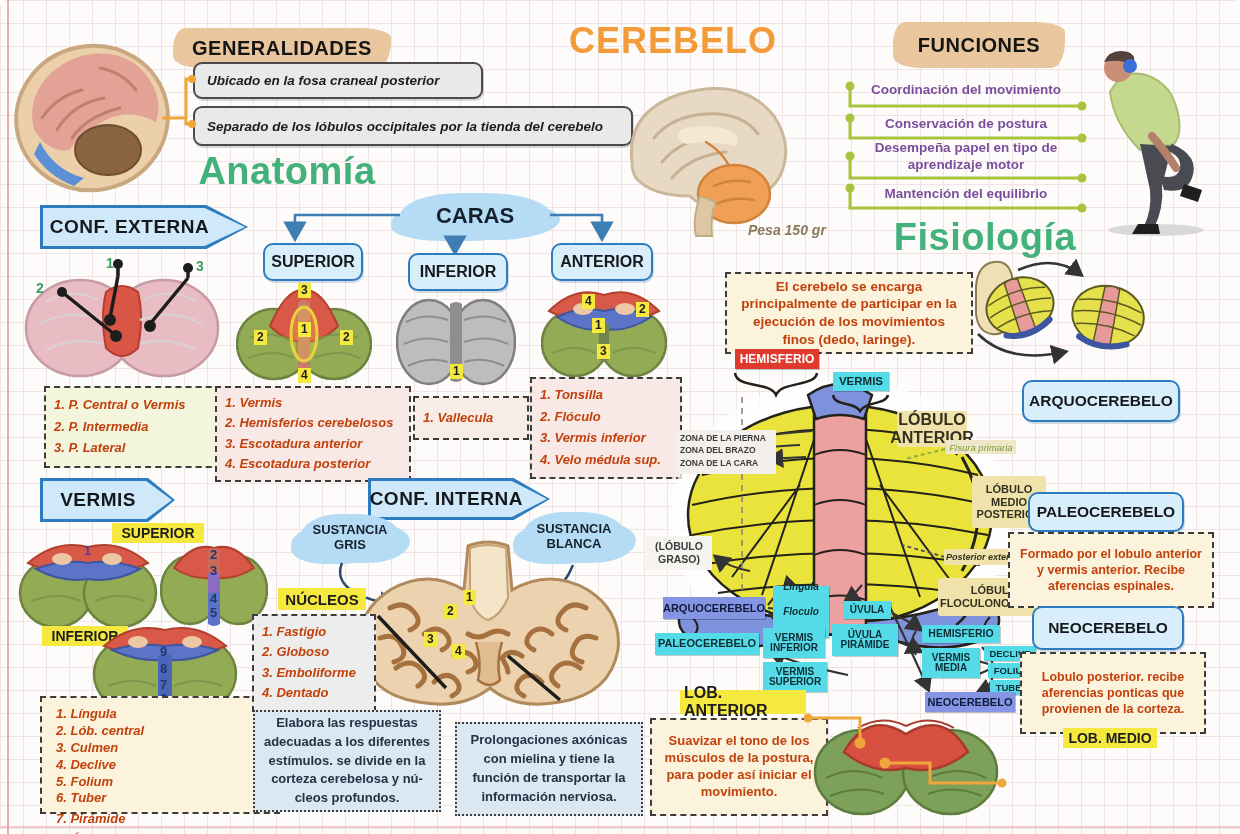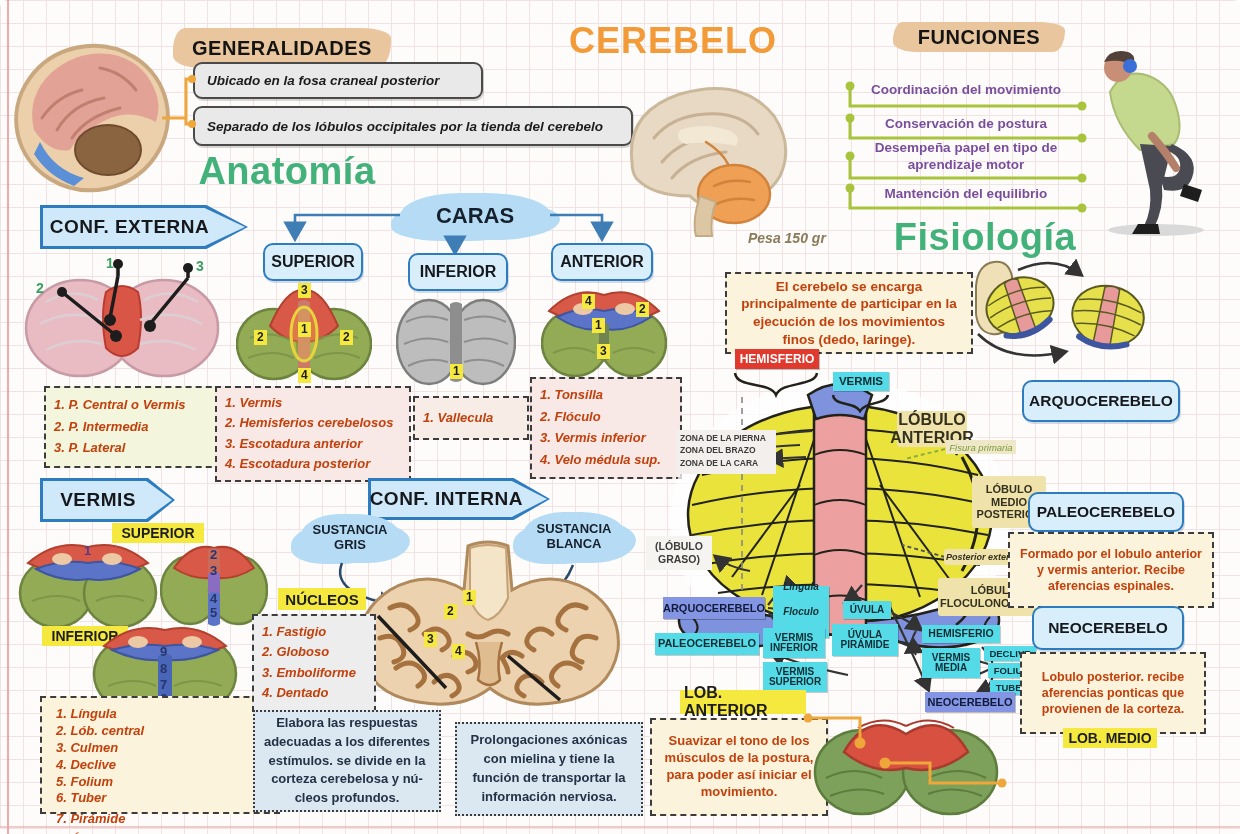--- a/index.html
+++ b/index.html
@@ -71,21 +71,21 @@
   <svg class="x" style="left:150px;top:60px;" width="55" height="85" viewBox="0 0 55 85">
     <path d="M12,58 H36 V19 H41 M36,58 V64 H41" stroke="#efa73c" stroke-width="3" fill="none"></path>
     <circle cx="42" cy="19" r="4" fill="#efa73c"></circle>
       <circle cx="42" cy="64" r="4" fill="#efa73c"></circle>
   </svg>
 
   <div class="x bigtitle" style="left:538px;top:20px;width:270px;text-align:center;">
     <span>CEREBELO</span>
   </div>
 
-  <div class="x brush" style="left:893px;top:22px;width:172px;height:30px;">
+  <div class="x brush" style="left:893px;top:22px;width:172px;height:46px;">
     <span>FUNCIONES</span>
   </div>
 
   <div class="x" style="left:842px;top:78px;width:250px;height:138px;">
     <svg style="position:absolute;inset:0;" width="250" height="138" viewBox="0 0 250 138">
       <path d="M8,8 V28 H240 M8,40 V60 H240 M8,78 V100 H240 M8,110 V130 H240" stroke="#a8c33c" stroke-width="3" fill="none"></path>
       <circle cx="8" cy="8" r="4.5" fill="#a8c33c"></circle>
         <circle cx="240" cy="28" r="4.5" fill="#a8c33c"></circle>
       <circle cx="8" cy="40" r="4.5" fill="#a8c33c"></circle>
         <circle cx="240" cy="60" r="4.5" fill="#a8c33c"></circle>
@@ -118,21 +118,21 @@
   </div>
 
   <svg class="x" style="left:602px;top:78px;" width="210" height="162" viewBox="0 0 210 162">
     <path d="M30,84 Q24,34 78,16 Q140,-2 172,38 Q192,68 178,98 Q162,126 122,124 Q110,122 104,128 Q96,126 88,118 Q50,118 34,100 Q30,94 30,84 Z" fill="#e7d9c3" stroke="#cbb89a" stroke-width="3"></path>
     <path d="M52,60 Q70,38 104,36 Q140,34 156,56 M60,84 Q80,60 116,58 M70,100 Q88,78 124,74" stroke="#c8b094" stroke-width="3" fill="none" stroke-linecap="round"></path>
     <path d="M78,52 Q100,44 126,52 Q140,58 134,68 Q108,62 84,66 Q72,62 78,52 Z" fill="#f2e8d4"></path>
     <ellipse cx="132" cy="116" rx="36" ry="29" fill="#f0a055" stroke="#d1833c" stroke-width="2.5"></ellipse>
     <path d="M104,64 Q120,74 126,86 M112,108 Q128,100 148,104 M114,126 Q132,118 152,122" stroke="#d1833c" stroke-width="2.5" fill="none" stroke-linecap="round"></path>
     <path d="M98,118 Q90,142 94,158 L110,158 Q108,138 114,124 Z" fill="#dcc6a4" stroke="#c4ab84" stroke-width="2"></path>
   </svg>
-  <div class="x italic" style="left:748px;top:222px;width:100px;font-weight:700;color:#8a7a5a;font-size:14px;margin-top:8px;">
+  <div class="x italic" style="left:748px;top:222px;width:100px;font-weight:700;color:#8a7a5a;font-size:14px;">
     <span>Pesa 150 gr</span>
   </div>
 
   <div class="x greentitle" style="left:875px;top:216px;width:220px;text-align:center;">
     <span>Fisiología</span>
   </div>
 
   <div class="banner" style="left:40px;top:205px;width:208px;height:44px;">
     <div class="bg"></div>
       <div class="fg"></div>

